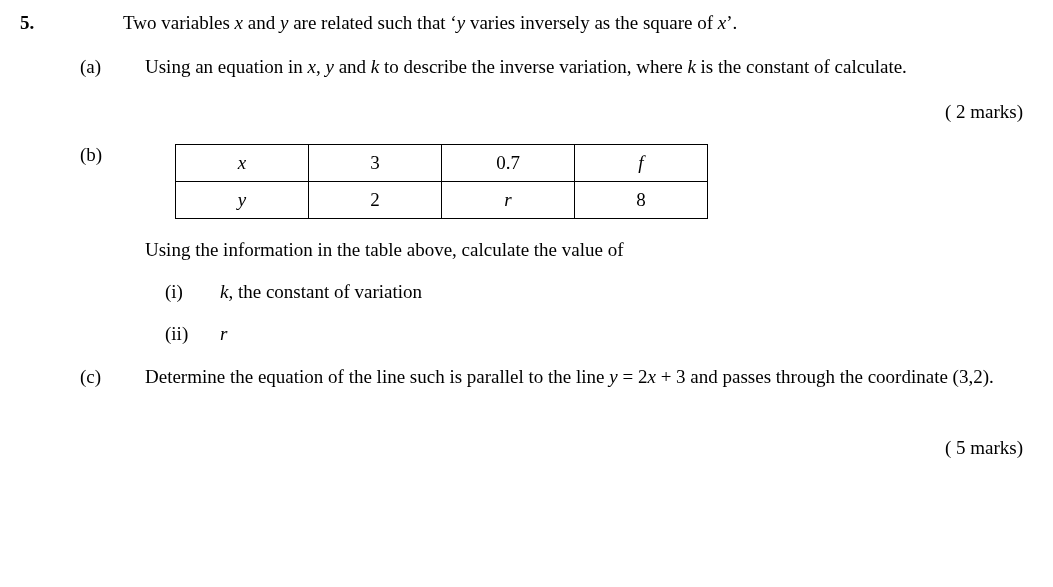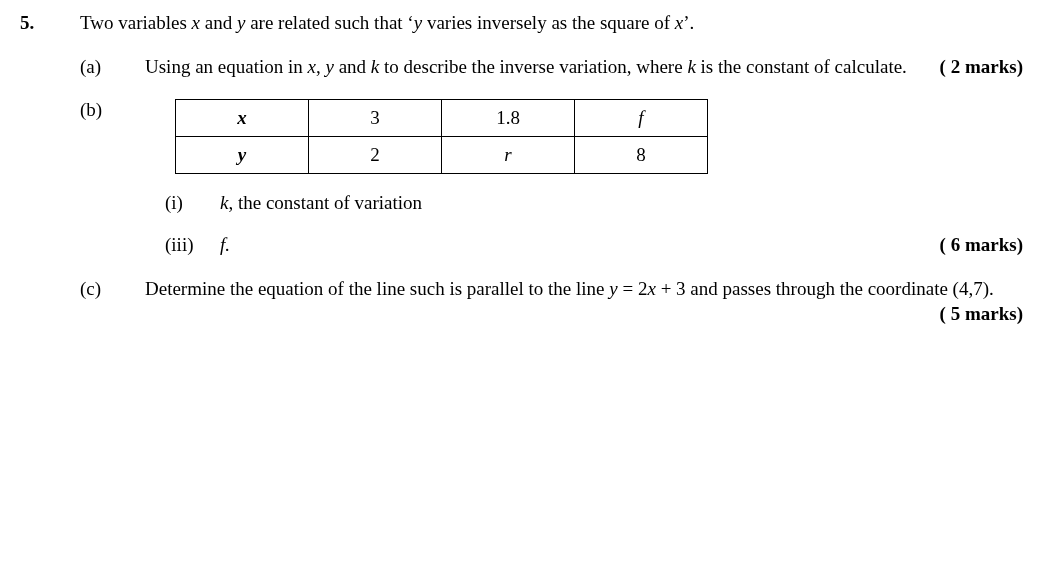--- a/index.html
+++ b/index.html
@@ -17,23 +17,23 @@
     position: relative;
     box-sizing: border-box;
     padding: 10px 30px 20px 20px;
   }
   .row { display: flex; }
   .qnum {
     width: 60px;
     font-weight: bold;
     flex-shrink: 0;
   }
-  .qtext { flex: 1; }
+  .qtext { flex: 1; margin-left: 43px; }
   .italic { font-style: italic; }
-  .bold { font-weight: bold; }
+  .bold { font-weight: normal; margin-top: 45px; }
   .part-row { display: flex; margin-top: 18px; }
   .part-label { width: 65px; flex-shrink: 0; }
   .part-body { flex: 1; }
   .marks {
     float: right;
     white-space: nowrap;
   }
   table.dtable {
     border-collapse: collapse;
     margin-left: 30px;
@@ -76,55 +76,53 @@
 
     <div class="part-row">
       <div class="part-label">(b)</div>
       <div class="part-body">
 
         <table class="dtable">
           <tbody>
               <tr>
             <td class="italic bold">x</td>
             <td>3</td>
-            <td>1.8</td>
+            <td>0.7</td>
             <td class="italic">f</td>
           </tr>
           <tr>
             <td class="italic bold">y</td>
             <td>2</td>
             <td class="italic">r</td>
             <td>8</td>
           </tr>
         </tbody>
           </table>
 
+        <div class="below-table">Using the information in the table above, calculate the value of</div>
 
         <div class="sub-row">
           <div class="sub-label">(i)</div>
           <div class="sub-body">
             <span class="italic">k</span><span>, the constant of variation</span>
           </div>
         </div>
 
+        <div class="sub-row">
+          <div class="sub-label">(ii)</div>
+          <div class="sub-body italic">r</div>
+        </div>
 
-        <div class="sub-row">
-          <div class="sub-label">(iii)</div>
-          <div class="sub-body">
-            <span class="italic">f.</span>
-            <span class="marks bold">( 6 marks)</span>
-          </div>
-        </div>
 
       </div>
     </div>
 
     <div class="part-row">
       <div class="part-label">(c)</div>
       <div class="part-body">
-        <span>Determine the equation of the line such is parallel to the line </span><span class="italic">y</span><span> = 2</span><span class="italic">x</span><span> + 3</span><span> and passes through the coordinate (4,7).</span>
+        <span>Determine the equation of the line such is parallel to the line </span><span class="italic">y</span><span> = 2</span><span class="italic">x</span><span> + 3</span><span> and passes through the coordinate (3,2).</span>
         <span class="marks bold">( 5 marks)</span>
       </div>
     </div>
 
   </div>
 
 </div>
 
 </body></html>

